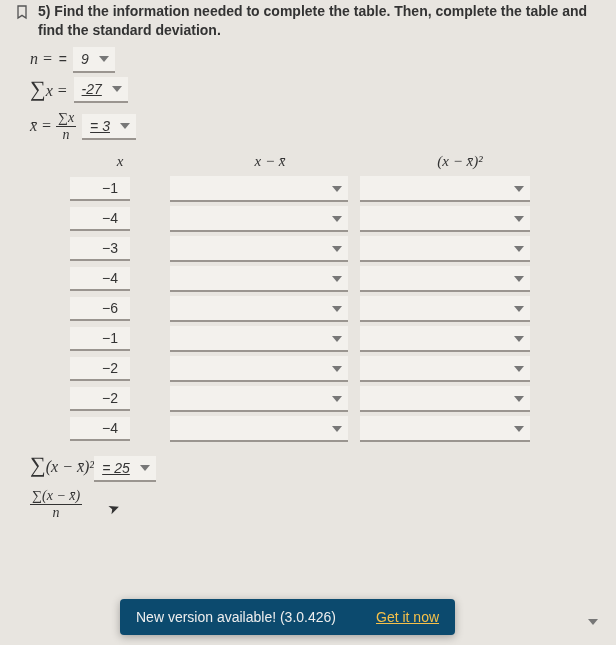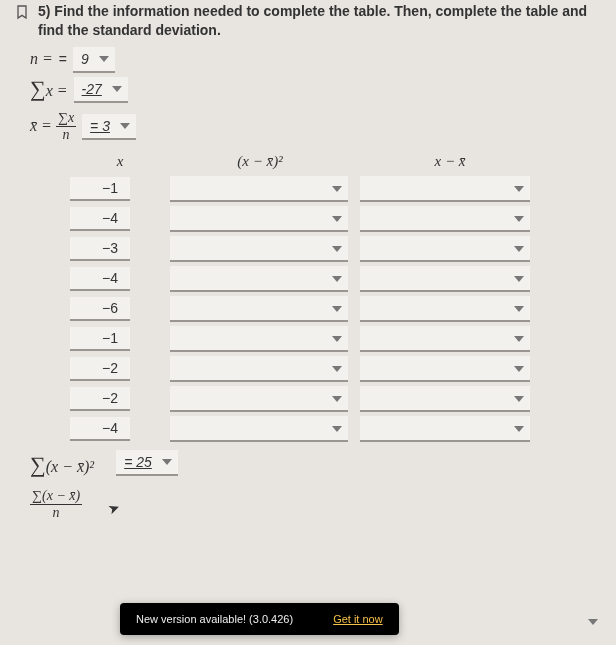--- a/index.html
+++ b/index.html
@@ -87,33 +87,33 @@
     background:#f3f1ed;
     height:24px;
     line-height:22px;
     margin-right: 40px;
     font-size:14px;
   }
   .dcell { position:relative; margin-right: 12px;}
   .dcell .drop-plain { width: 178px; min-width:178px;}
   .dcell2 { position:relative;}
   .dcell2 .drop-plain { width: 170px; min-width:170px;}
-  .sum-row { margin-top:12px; display:flex; align-items:flex-start; gap:22px;}
+  .sum-row { margin-top:12px; display:flex; align-items:flex-end; gap:0;}
   .toast {
     position:absolute;
     left: 120px;
     bottom: 10px;
-    background: #000000;
+    background: #0c4a6e;
     color:#eee;
     padding: 10px 16px;
     border-radius:4px;
     display:flex;
     align-items:center;
     gap: 40px;
-    font-size:11px;
+    font-size:14px;
     box-shadow: 0 2px 8px rgba(0,0,0,0.3);
   }
   .toast .link { color:#f5c04a; cursor:pointer;text-decoration:underline;}
   .cursor-ptr {
     position:absolute;
     left: 108px;
     top: 500px;
     font-size:14px;
     transform: rotate(-20deg);
     pointer-events:none;
@@ -170,22 +170,22 @@
     </span>
     <span class="drop-wrap">
       <span class="drop mid">= 3</span>
       <span class="caret"></span>
     </span>
   </div>
 
   <div class="table-wrap">
     <div class="thead">
       <div class="th c1">x</div>
+      <div class="th c2">x − x̄</div>
       <div class="th c3">(x − x̄)²</div>
-      <div class="th c2">x − x̄</div>
     </div>
     <div id="tbody">
         <div class="trow">
           <div class="xcell">−1</div>
           <div class="dcell">
             <div class="drop-plain"></div>
             <span class="caret"></span>
           </div>
           <div class="dcell2">
             <div class="drop-plain"></div>

